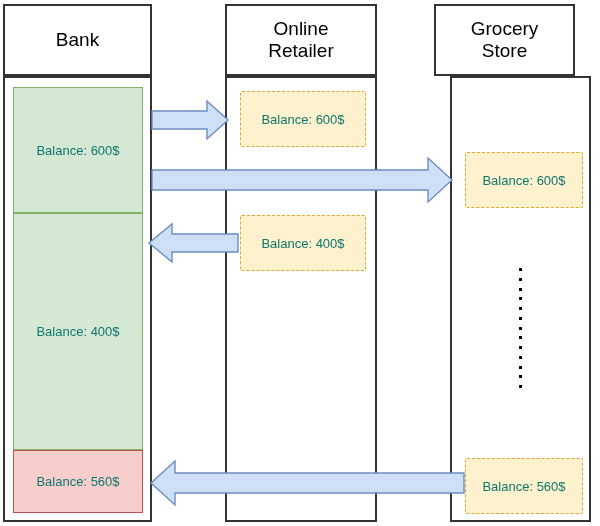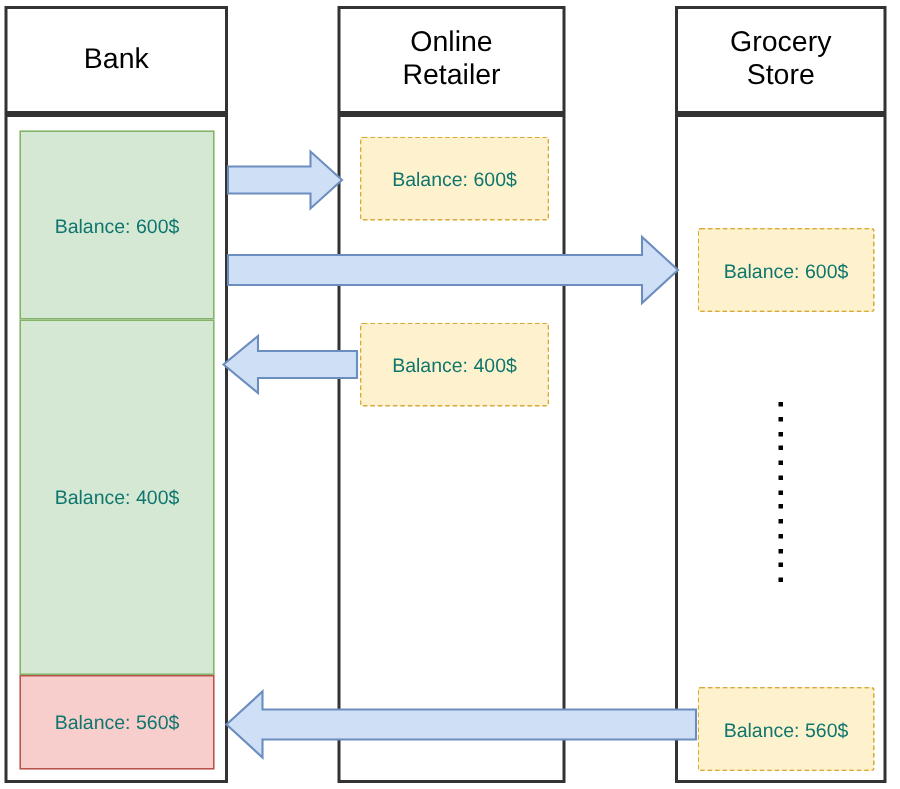--- a/index.html
+++ b/index.html
@@ -107,21 +107,21 @@
   <div class="column" style="left:225px; top:76px; width:152px; height:446px;"></div>
   <div class="column" style="left:450px; top:76px; width:141px; height:446px;"></div>
 
   <div class="col-header" style="left:3px; top:4px; width:149px; height:72px;">
     <span>Bank</span>
   </div>
   <div class="col-header" style="left:225px; top:4px; width:152px; height:72px;">
     <span style="white-space:pre-line;">Online
 Retailer</span>
   </div>
-  <div class="col-header" style="left:450px; top:4px; width:141px; height:72px;">
+  <div class="col-header" style="left:434px; top:4px; width:141px; height:72px;">
     <span style="white-space:pre-line;">Grocery
 Store</span>
   </div>
 
   <div class="box box-green" style="left:13px; top:87px; width:130px; height:126px;">
     <span>Balance: 600$</span>
   </div>
   <div class="box box-green" style="left:13px; top:213px; width:130px; height:237px;">
     <span>Balance: 400$</span>
   </div>

